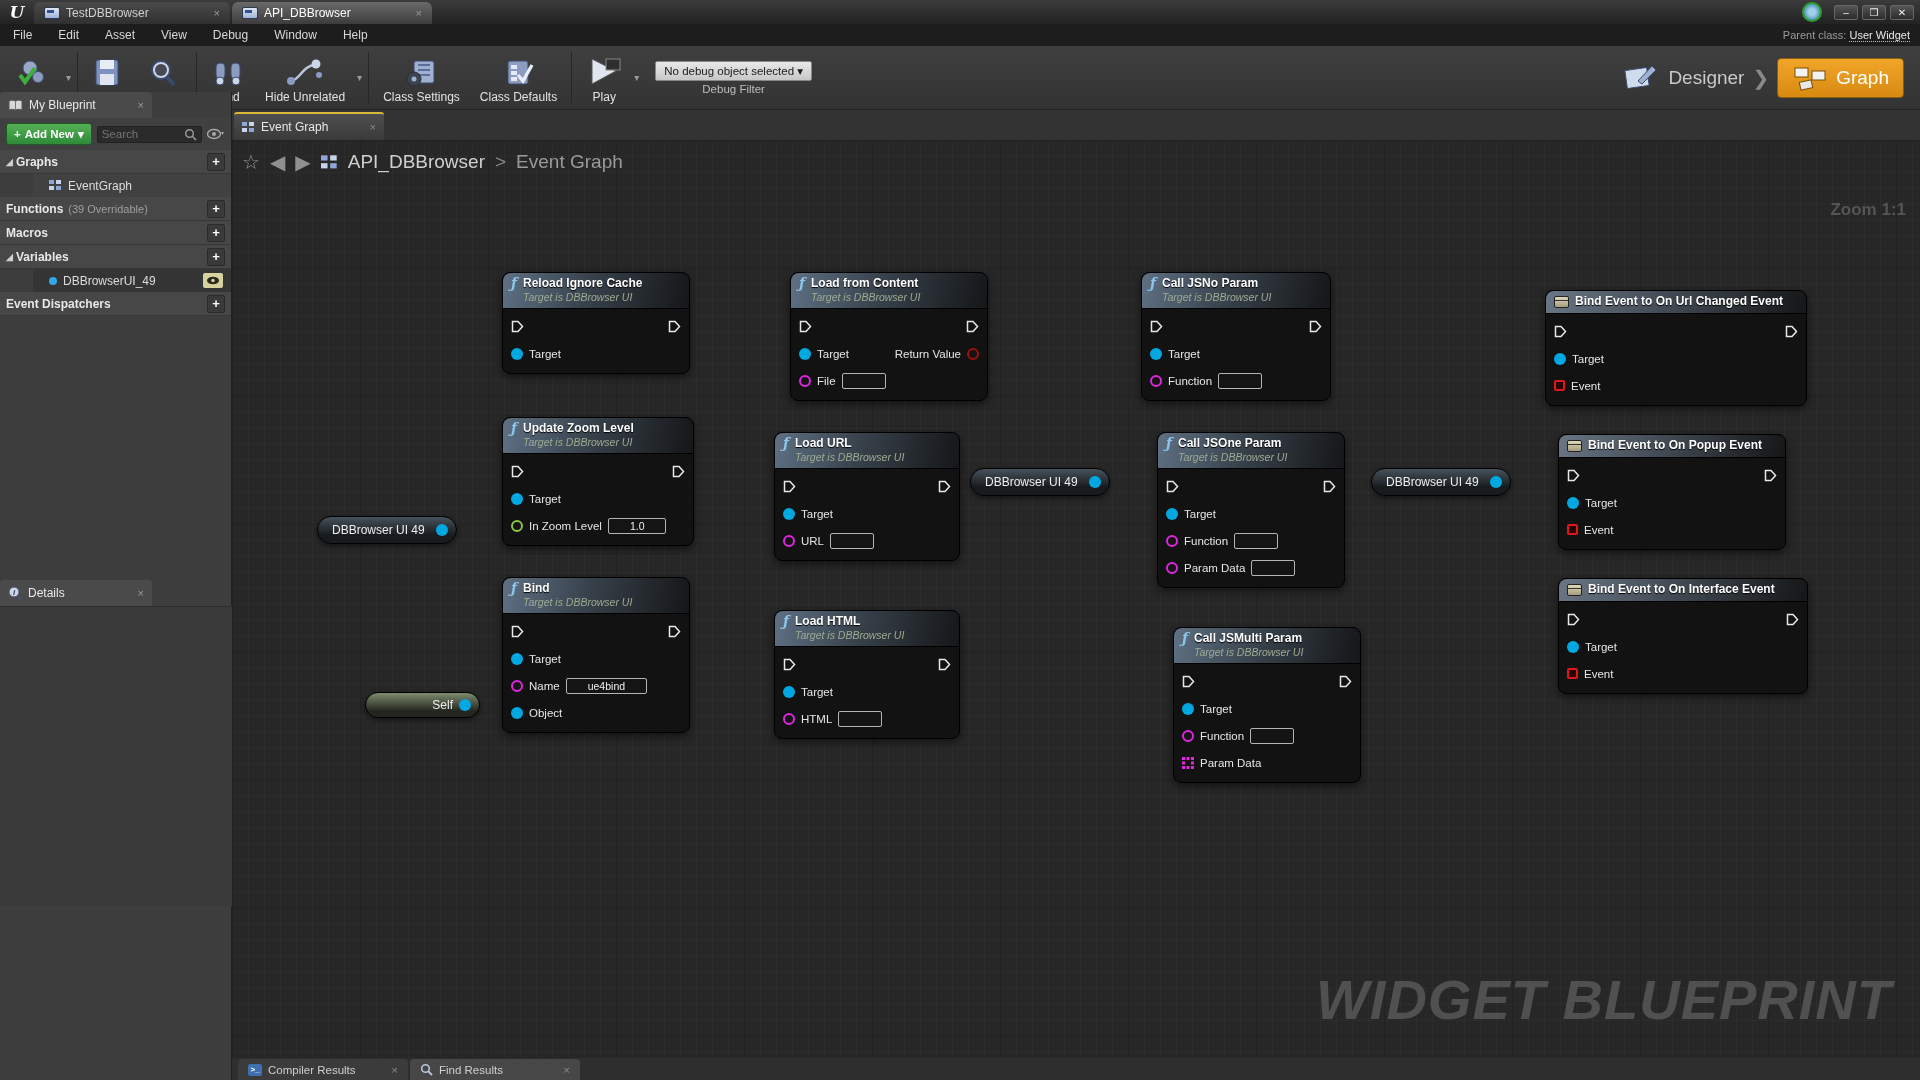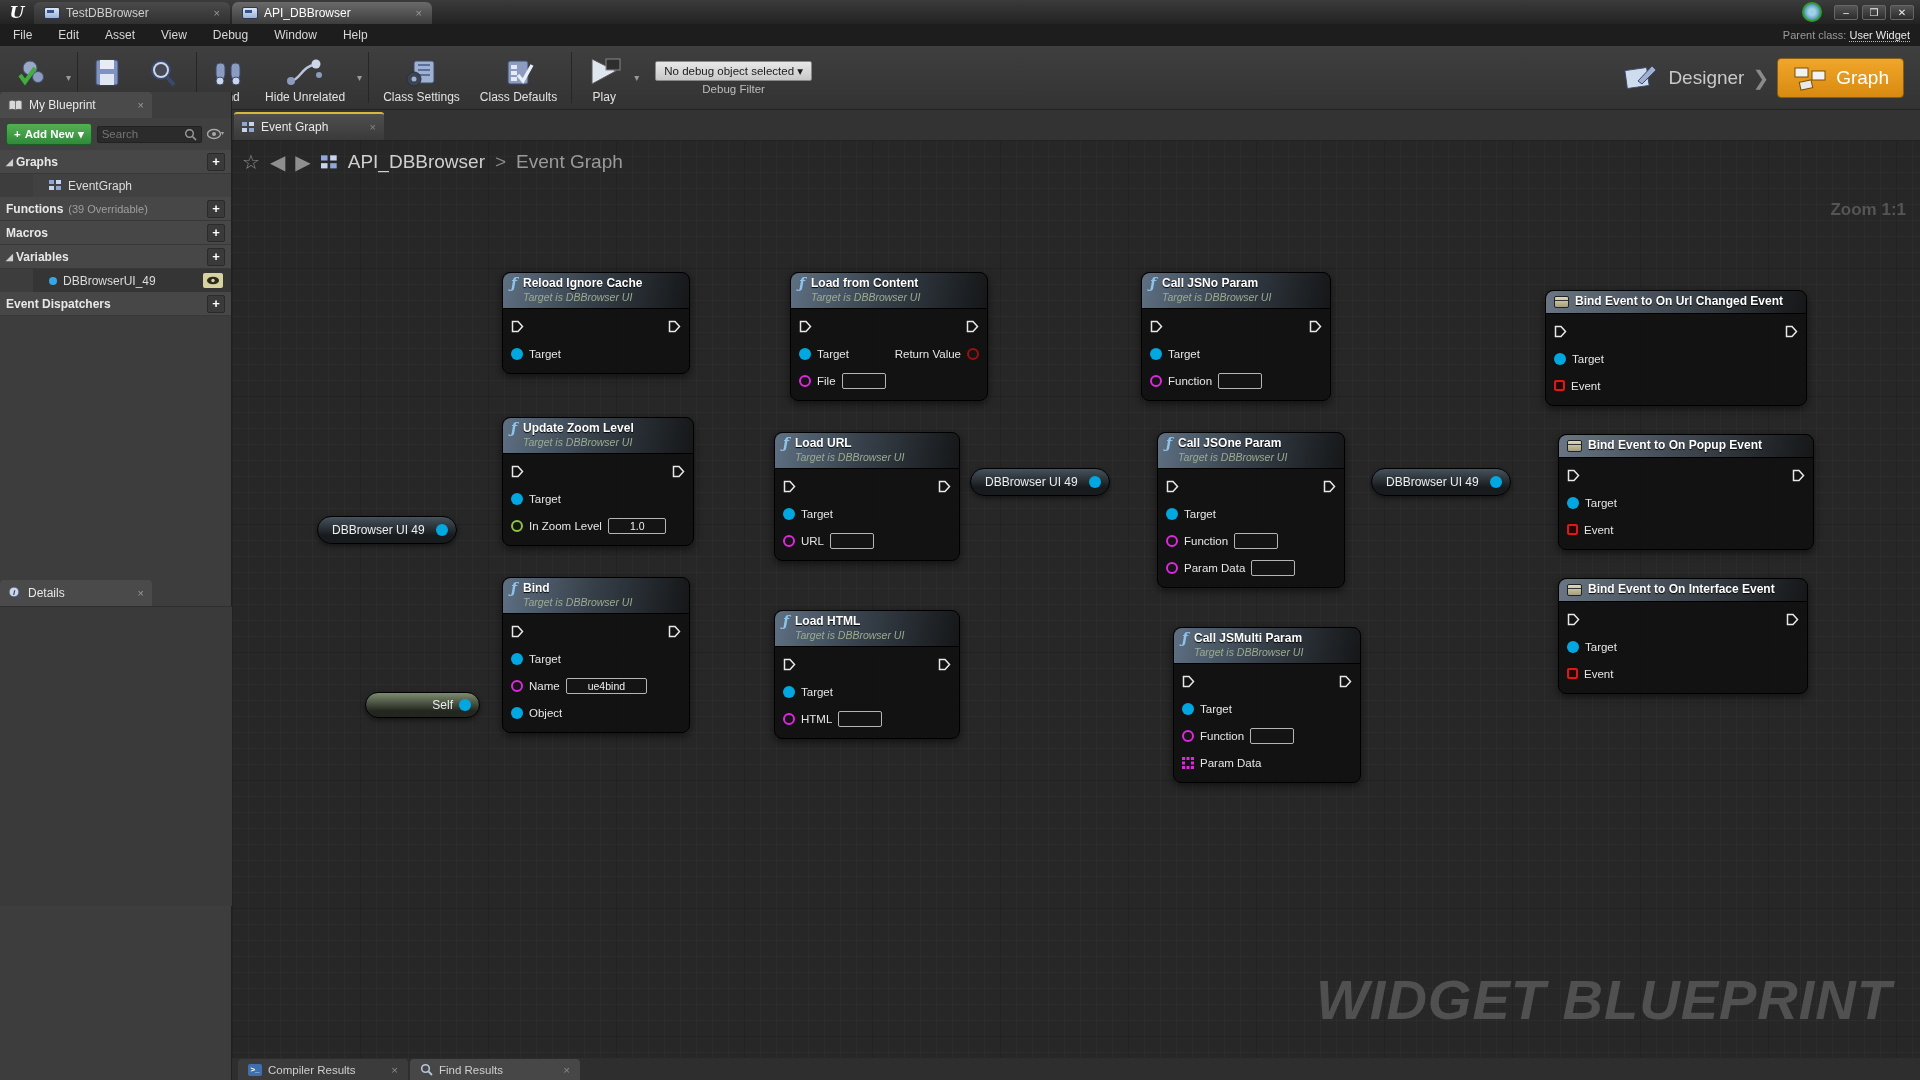--- a/index.html
+++ b/index.html
@@ -797,21 +797,21 @@
           </div>
         <div class="prow">
             <span class="pl">
               <span class="sqpin"></span>
           <span class="pin-label">Event</span>
             </span>
           </div>
       </div>
     </div>
 
-    <div class="node" style="left:1326px; top:294px; width:256px;">
+    <div class="node" style="left:1326px; top:294px; width:228px;">
       <div class="nhead delegate">
           <span class="delegate-icon"></span>
         <div class="ntitle">Bind Event to On Popup Event</div>
         </div>
       <div class="nbody">
         <div class="prow">
           <span class="pl">
               <svg width="13" height="13">
                 <path d="M1.5 1.5 h5.5 l4.5 5 -4.5 5 h-5.5 z" stroke="#e8e8e8" stroke-width="1.5" fill="none"></path>
               </svg>

